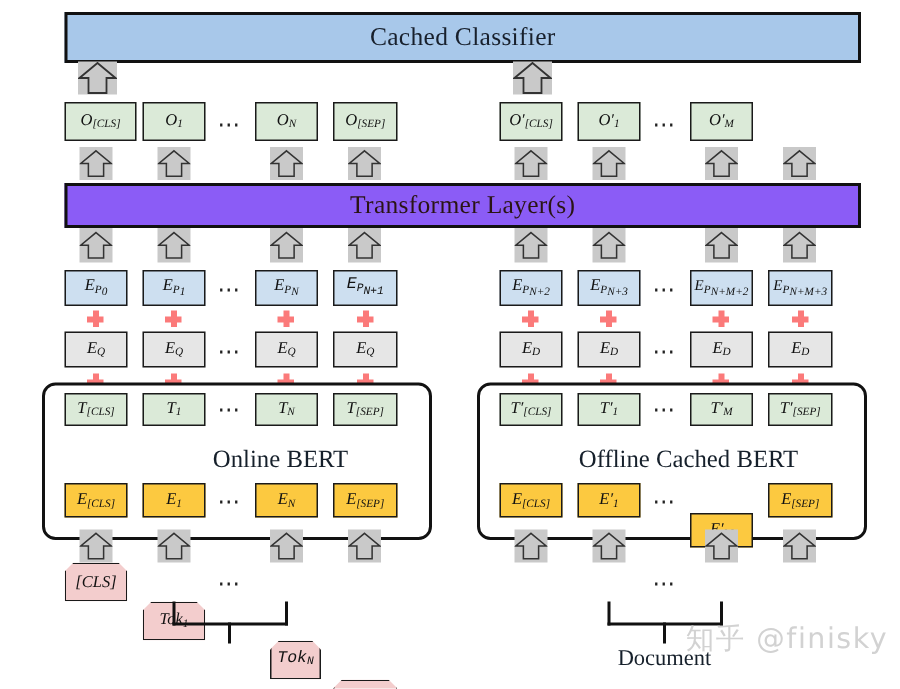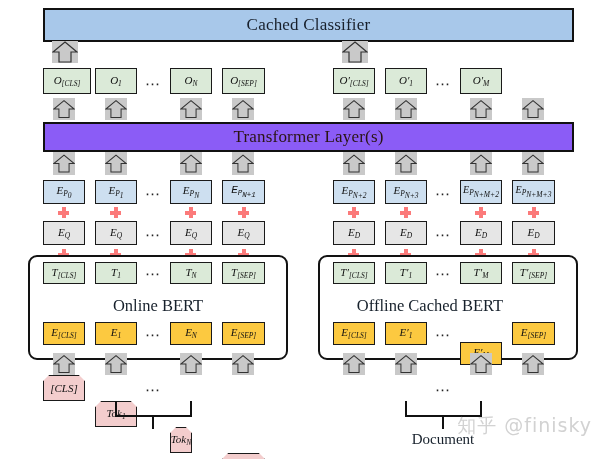--- a/index.html
+++ b/index.html
@@ -75,21 +75,21 @@
   }
   .uparrow svg{display:block;}
 
   
   .bert{
     position:absolute;box-sizing:border-box;
     border:2.5px solid #121212;border-radius:9px;background:#fff;
   }
   .bert-label{
     position:absolute;width:100%;text-align:center;
-    font-size:16.5px;color:#16202b;
+    font-size:16.5px;color:#16202b;padding-left:29px;
   }
 
   
   .bracket{position:absolute;}
   .bracket .hline{position:absolute;background:#111;height:2px;}
   .bracket .vl{position:absolute;background:#111;width:2px;}
 
   .caption{
     position:absolute;text-align:center;font-size:15px;color:#16202b;
   }
@@ -414,21 +414,21 @@
       </svg>
     </div>
 
   <div class="box tok" style="left:43px;top:375px;width:42px;height:26px;">
       <span>[CLS]</span>
     </div>
   <div class="box tok" style="left:95px;top:375px;width:42px;height:26px;">
       <span><i>Tok</i><sub>1</sub></span>
     </div>
   <div class="dots" style="left:145px;top:382px;">⋯</div>
-  <div class="box tok" style="left:170px;top:375px;width:22px;height:26px;">
+  <div class="box tok" style="left:180px;top:375px;width:34px;height:26px;font-family:Liberation Mono, monospace;">
       <span><i>Tok</i><sub><i>N</i></sub></span>
     </div>
   <div class="box tok" style="left:222px;top:375px;width:43px;height:26px;"></div>
 
   <div class="dots" style="left:435px;top:382px;">⋯</div>
 
   <div class="bracket" style="left:0;top:0;width:600px;height:459px;pointer-events:none;">
     <div class="vl" style="left:115px;top:401px;height:16px;"></div>
     <div class="vl" style="left:190px;top:401px;height:16px;"></div>
     <div class="hline" style="left:115px;top:415px;width:77px;"></div>

